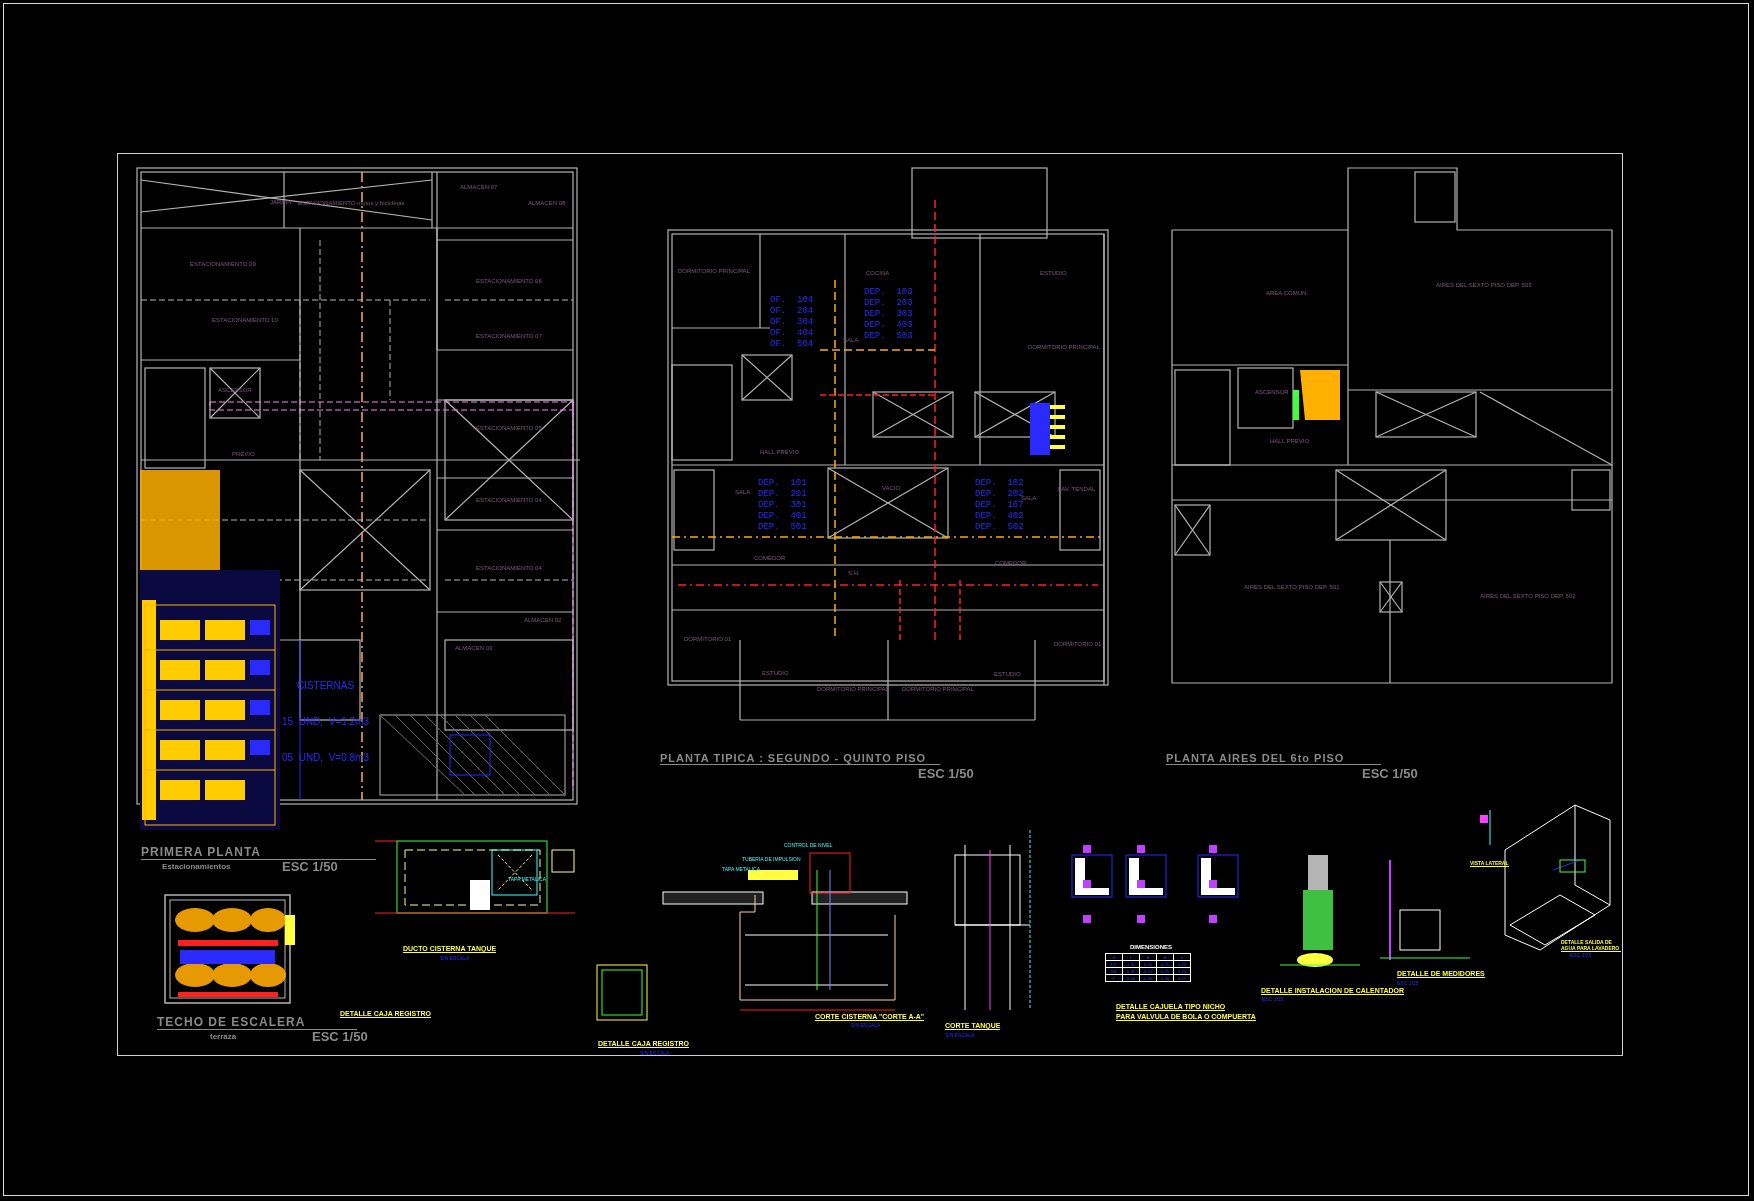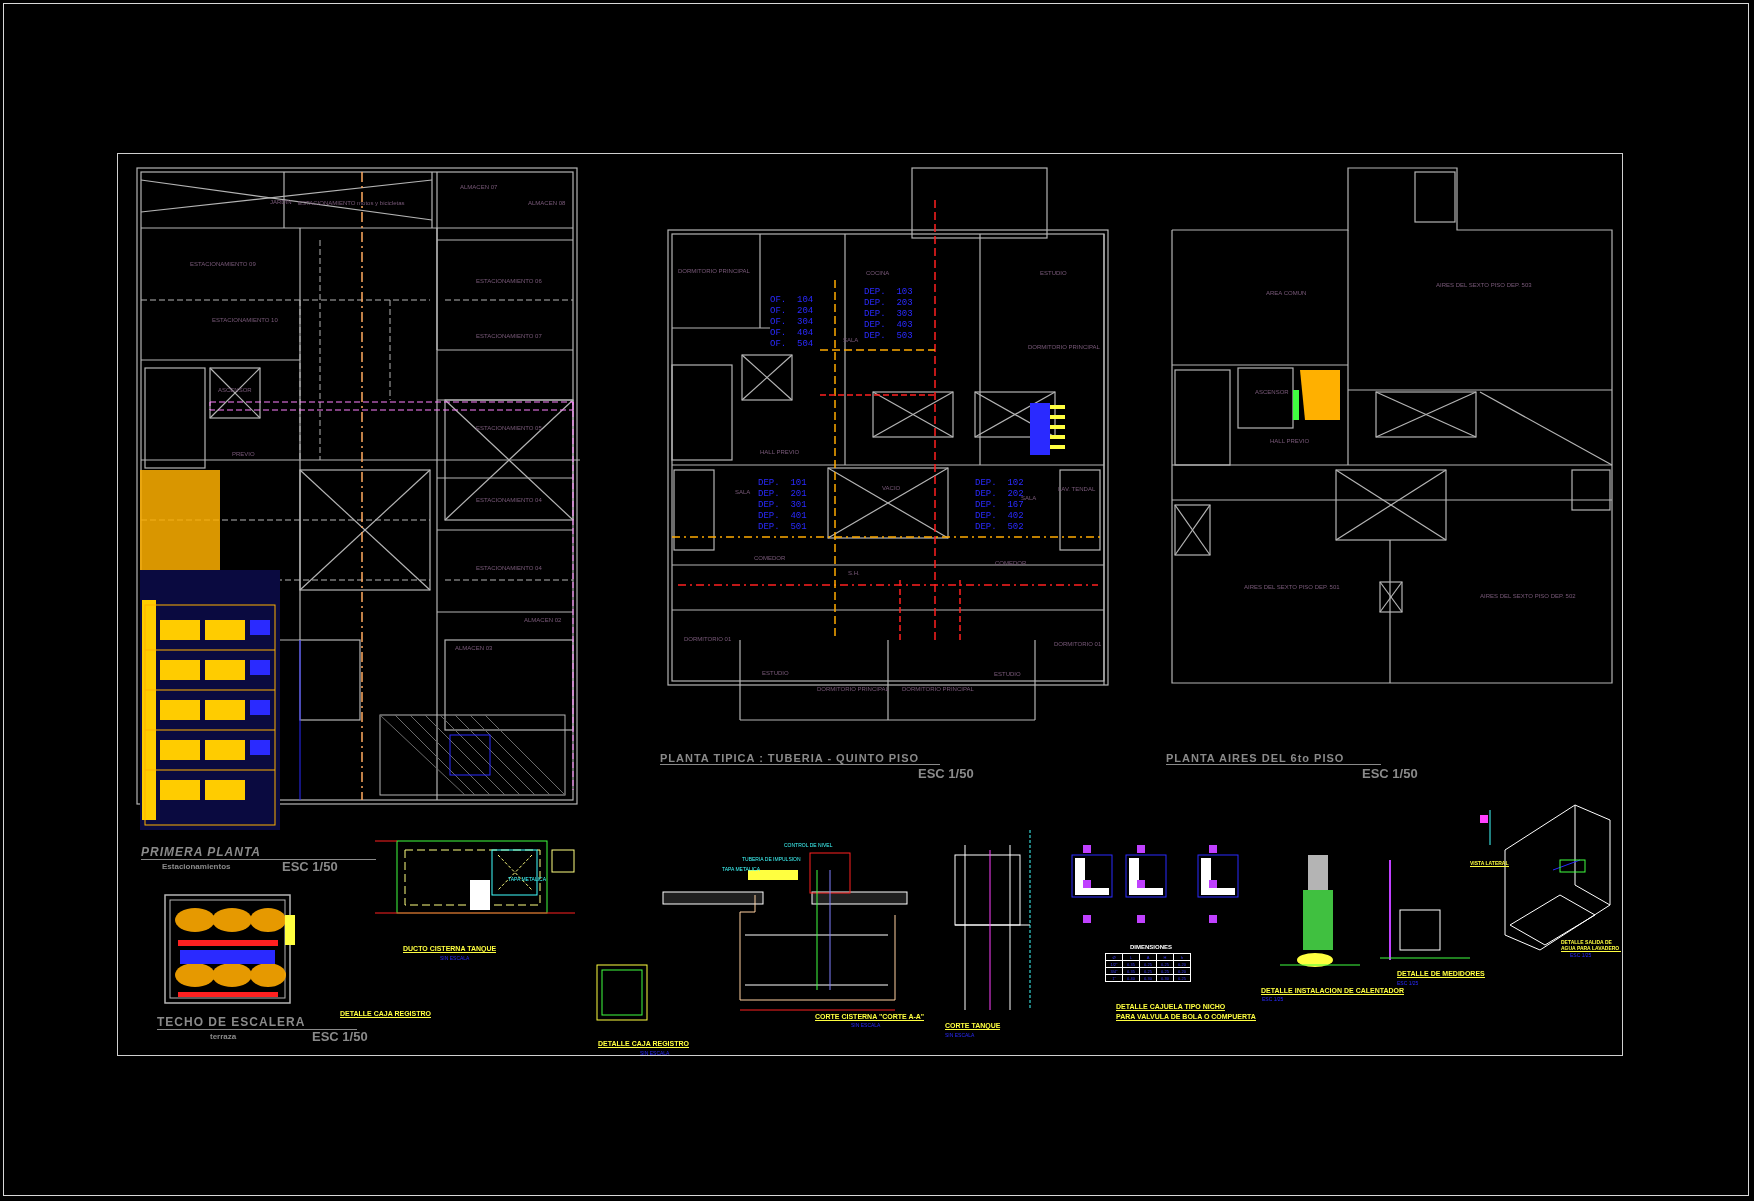--- a/index.html
+++ b/index.html
@@ -132,23 +132,28 @@
   <div class="lbl room" style="left:476px;top:278px;">ESTACIONAMIENTO 06</div>
   <div class="lbl room" style="left:476px;top:333px;">ESTACIONAMIENTO 07</div>
   <div class="lbl room" style="left:476px;top:425px;">ESTACIONAMIENTO 05</div>
   <div class="lbl room" style="left:476px;top:497px;">ESTACIONAMIENTO 04</div>
   <div class="lbl room" style="left:476px;top:565px;">ESTACIONAMIENTO 04</div>
   <div class="lbl room" style="left:218px;top:387px;">ASCENSOR</div>
   <div class="lbl room" style="left:232px;top:451px;">PREVIO</div>
   <div class="lbl room" style="left:524px;top:617px;">ALMACEN 02</div>
   <div class="lbl room" style="left:455px;top:645px;">ALMACEN 03</div>
 
+  <div class="cist" style="left:282px;top:656px;">
+    <div>CISTERNAS</div>
+    <div>15  UND,  V=1.2m3</div>
+    <div>05  UND,  V=0.8m3</div>
+  </div>
 
   <div class="title" style="left:141px;top:845px;font-size:12px;">
-    <div class="line" style="width:235px;font-style:italic;">PRIMERA PLANTA</div>
+    <div class="line" style="width:235px;">PRIMERA PLANTA</div>
   </div>
   <div class="sub" style="left:162px;top:862px;">Estacionamientos</div>
   <div class="scale" style="left:282px;top:859px;">ESC 1/50</div>
 
   <svg width="1754" height="1201">
     <rect x="165" y="895" width="125" height="108" fill="none" stroke="#b4b4b4" stroke-width="1.5"></rect>
     <rect x="170" y="900" width="115" height="98" fill="none" stroke="#b4b4b4"></rect>
     <g fill="#ffaa00" opacity="0.9">
       <ellipse cx="195" cy="920" rx="20" ry="12"></ellipse>
         <ellipse cx="232" cy="920" rx="20" ry="12"></ellipse>
@@ -262,21 +267,21 @@
 DEP.  301
 DEP.  401
 DEP.  501</div>
   <div class="dep" style="left:975px;top:478px;">DEP.  102
 DEP.  202
 DEP.  167
 DEP.  402
 DEP.  502</div>
 
   <div class="title" style="left:660px;top:752px;font-size:11px;">
-    <div class="line" style="width:280px;">PLANTA  TIPICA : TUBERIA -  QUINTO PISO</div>
+    <div class="line" style="width:280px;">PLANTA  TIPICA : SEGUNDO -  QUINTO PISO</div>
   </div>
   <div class="scale" style="left:918px;top:766px;">ESC 1/50</div>
 
   <svg width="1754" height="1201">
     <g stroke="#b4b4b4" fill="none" stroke-width="1.2">
       <polyline points="1172,230 1348,230 1348,168 1457,168 1457,230 1612,230 1612,683 1172,683 1172,230"></polyline>
       <line x1="1348" y1="230" x2="1348" y2="465"></line>
       <line x1="1172" y1="365" x2="1348" y2="365"></line>
       <line x1="1348" y1="390" x2="1612" y2="390"></line>
       <line x1="1172" y1="465" x2="1612" y2="465"></line>

